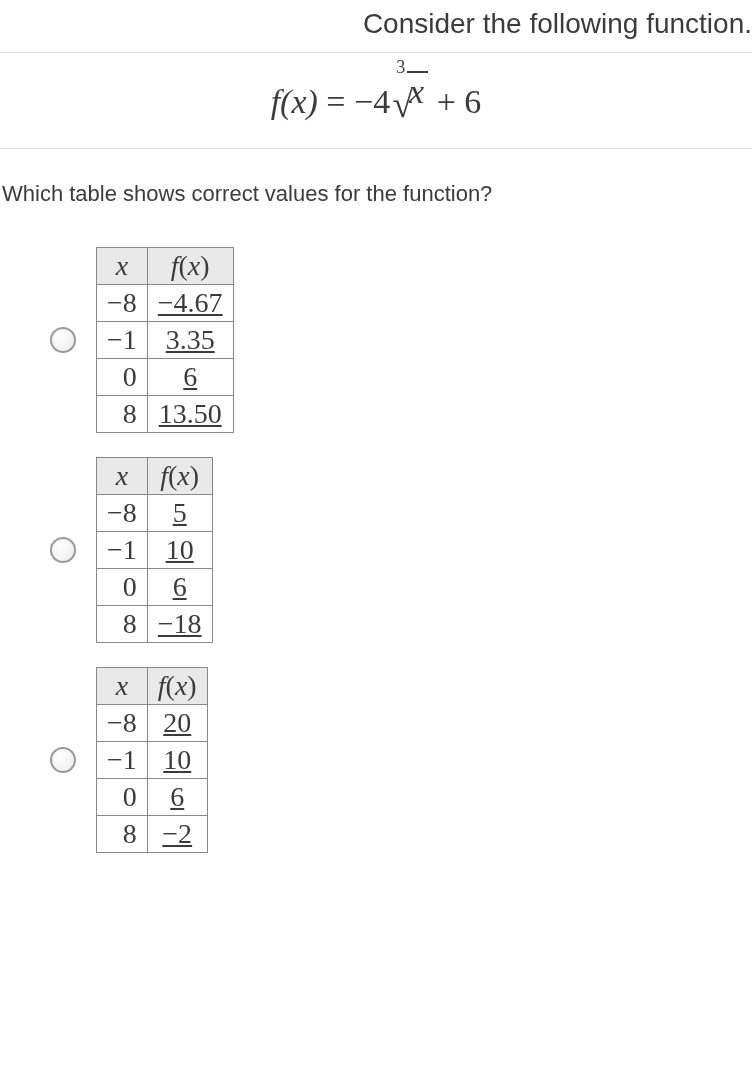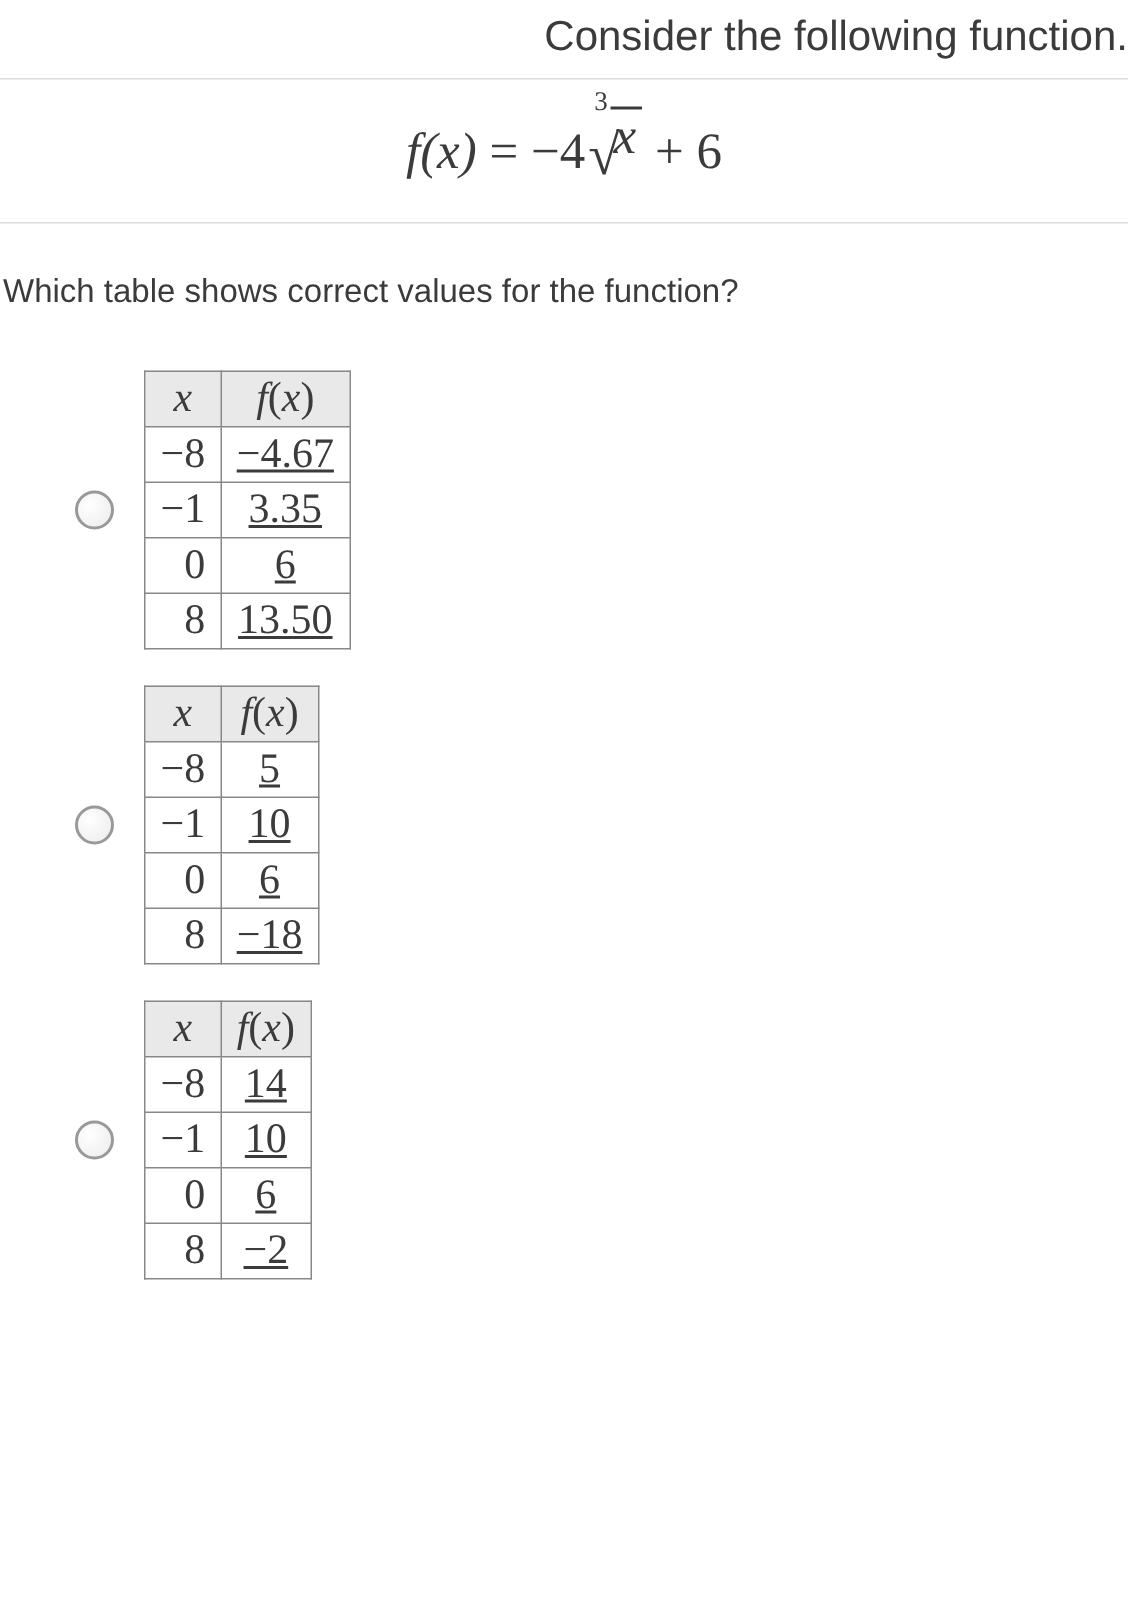--- a/index.html
+++ b/index.html
@@ -162,21 +162,21 @@
   <div class="option">
     <div class="radio"></div>
     <table class="val">
       <tbody>
           <tr>
         <th>x</th>
         <th class="fx"><span class="fxlabel"><span>f</span><span class="paren">(</span><span>x</span><span class="paren">)</span></span></th>
       </tr>
       <tr>
             <td class="x">−8</td>
-            <td class="fx">14</td>
+            <td class="fx">20</td>
           </tr>
       <tr>
             <td class="x">−1</td>
             <td class="fx">10</td>
           </tr>
       <tr>
             <td class="x">0</td>
             <td class="fx">6</td>
           </tr>
       <tr>

